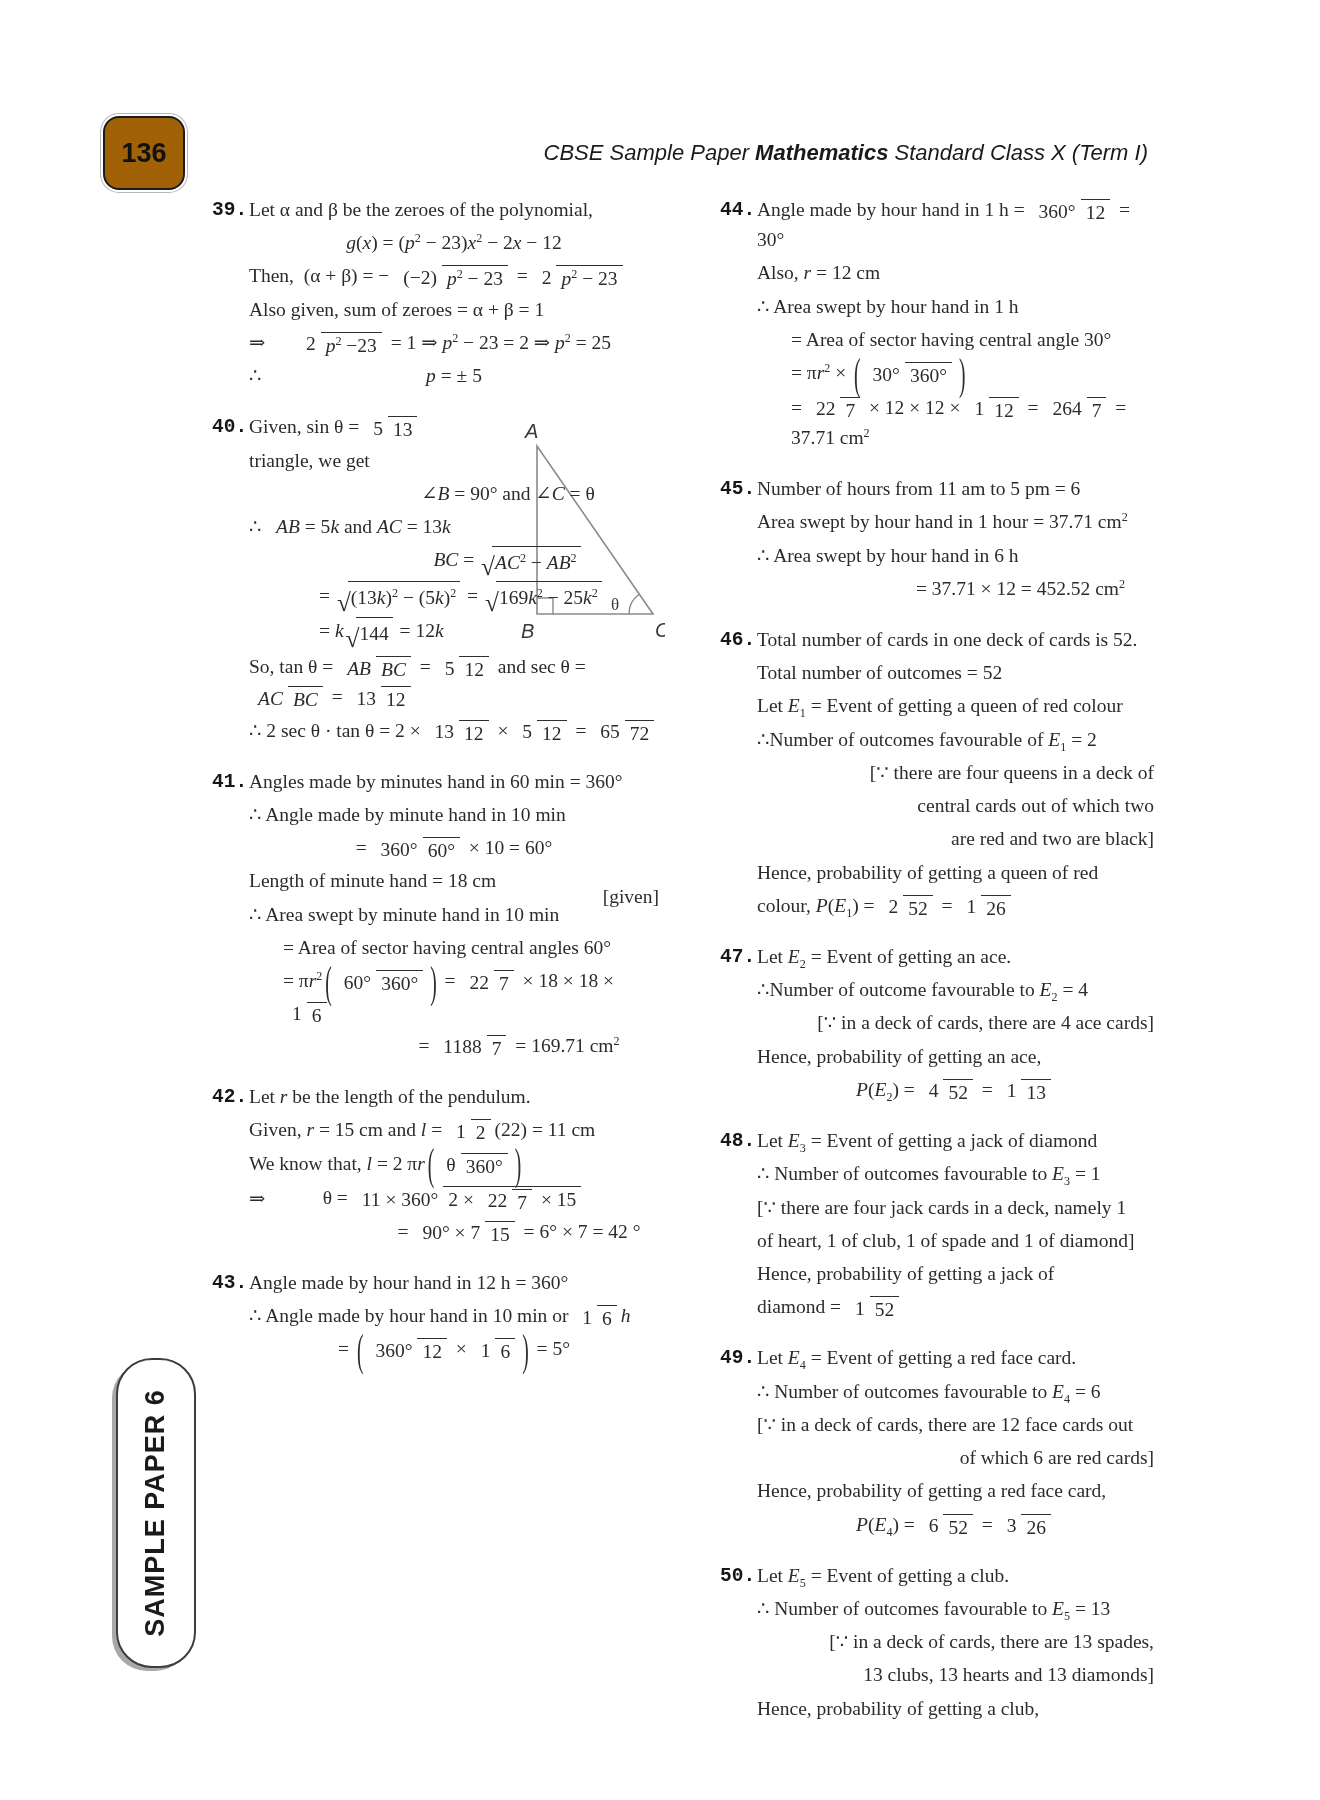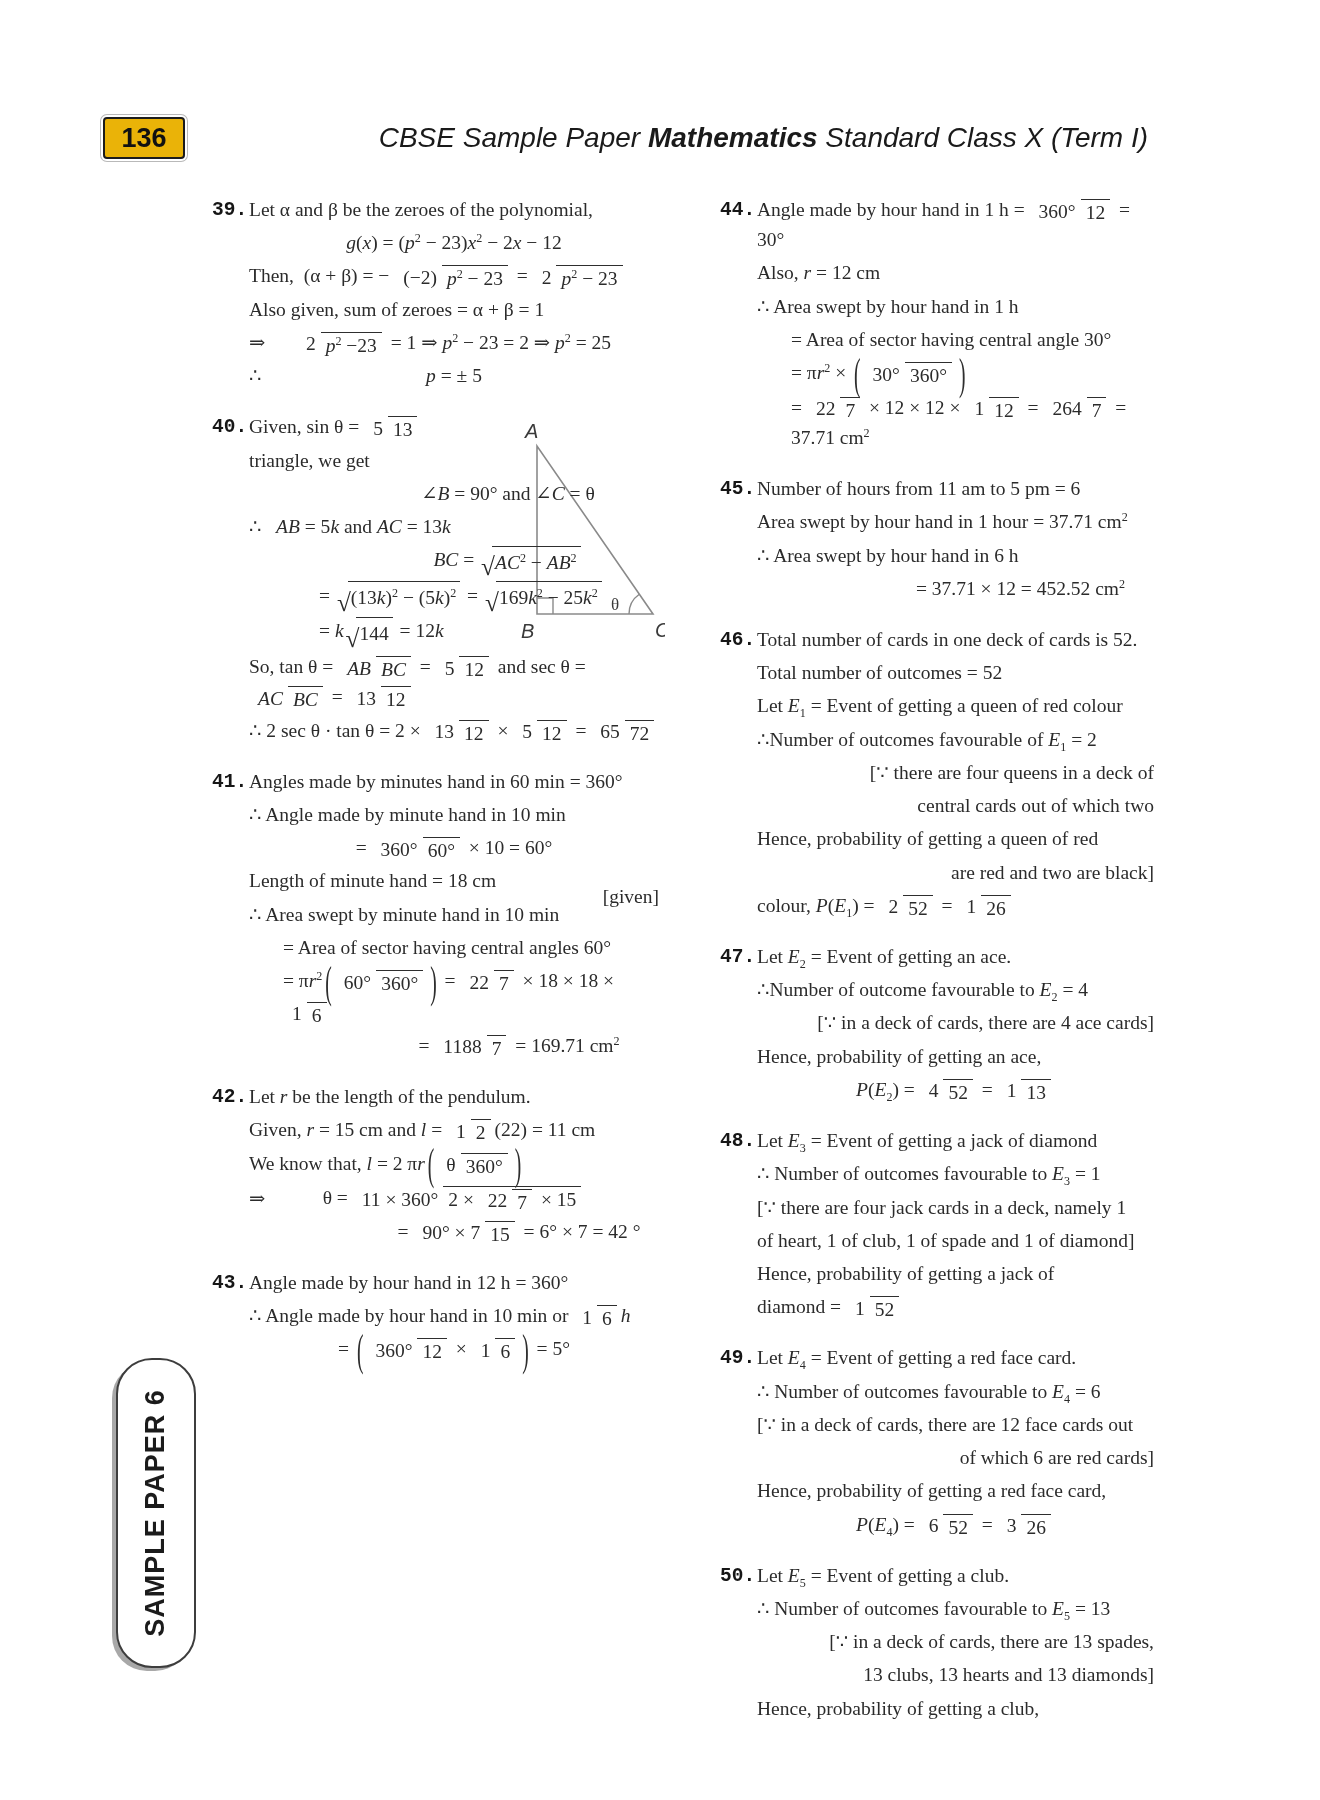--- a/index.html
+++ b/index.html
@@ -5,29 +5,29 @@
   html,body{margin:0;padding:0;}
   body{
     width:1320px;height:1800px;position:relative;overflow:hidden;
     background:#ffffff;color:#2b2b2b;
     font-family:"Liberation Serif","DejaVu Serif",serif;
     font-size:19.5px;line-height:1.55;
   }
   
   .header{position:absolute;top:116px;left:103px;right:172px;display:flex;justify-content:space-between;align-items:center;}
   .page-badge{
-    min-width:58px;padding:3px 10px;text-align:center;
-    border:2.5px solid #1c1c1c;border-radius:4px;
+    min-width:58px;padding:19px 10px;text-align:center;
+    border:2.5px solid #1c1c1c;border-radius:16px;
     box-shadow:0 0 0 2px #ffffff,0 0 0 3px #b9b9b9;
     font-family:"Liberation Sans","DejaVu Sans",sans-serif;
-    font-weight:bold;font-size:27px;line-height:1.2;color:#111;background:#eab308;
+    font-weight:bold;font-size:27px;line-height:1.2;color:#111;background:#a16207;
   }
   .header-title{
     font-family:"Liberation Sans","DejaVu Sans",sans-serif;
-    font-style:italic;font-size:28px;color:#1a1a1a;letter-spacing:0px;
+    font-style:italic;font-size:22px;color:#1a1a1a;letter-spacing:0px;
   }
   .header-title .bold{font-weight:bold;}
   
   .side-tab{
     position:absolute;left:116px;top:1358px;width:76px;height:306px;
     border:2.5px solid #3d3d3d;border-radius:36px;background:#fff;
     box-shadow:-5px 4px 0 -1px #a8a8a8;
   }
   .side-tab .tab-text{
     position:absolute;left:50%;top:50%;
@@ -268,22 +268,22 @@
       </div>
       <div class="q">
         <span class="qnum">46.</span>
         <div class="qbody">
           <div class="line"><span>Total number of cards in one deck of cards is 52.</span></div>
           <div class="line"><span>Total number of outcomes = 52</span></div>
           <div class="line"><span>Let <span class="it">E</span><span class="sub">1</span> = Event of getting a queen of red colour</span></div>
           <div class="line"><span>∴Number of outcomes favourable of <span class="it">E</span><span class="sub">1</span> = 2</span></div>
           <div class="line r"><span>[∵ there are four queens in a deck of</span></div>
           <div class="line r"><span>central cards out of which two</span></div>
+          <div class="line r"><span>are red and two are black]</span></div>
           <div class="line"><span>Hence, probability of getting a queen of red</span></div>
-          <div class="line r"><span>are red and two are black]</span></div>
           <div class="line"><span>colour, <span class="it">P</span>(<span class="it">E</span><span class="sub">1</span>) = <span class="frac">
                 <span class="num">2</span>
                 <span class="den">52</span>
               </span> = <span class="frac">
                 <span class="num">1</span>
                 <span class="den">26</span>
               </span></span></div>
         </div>
       </div>
       <div class="q">

